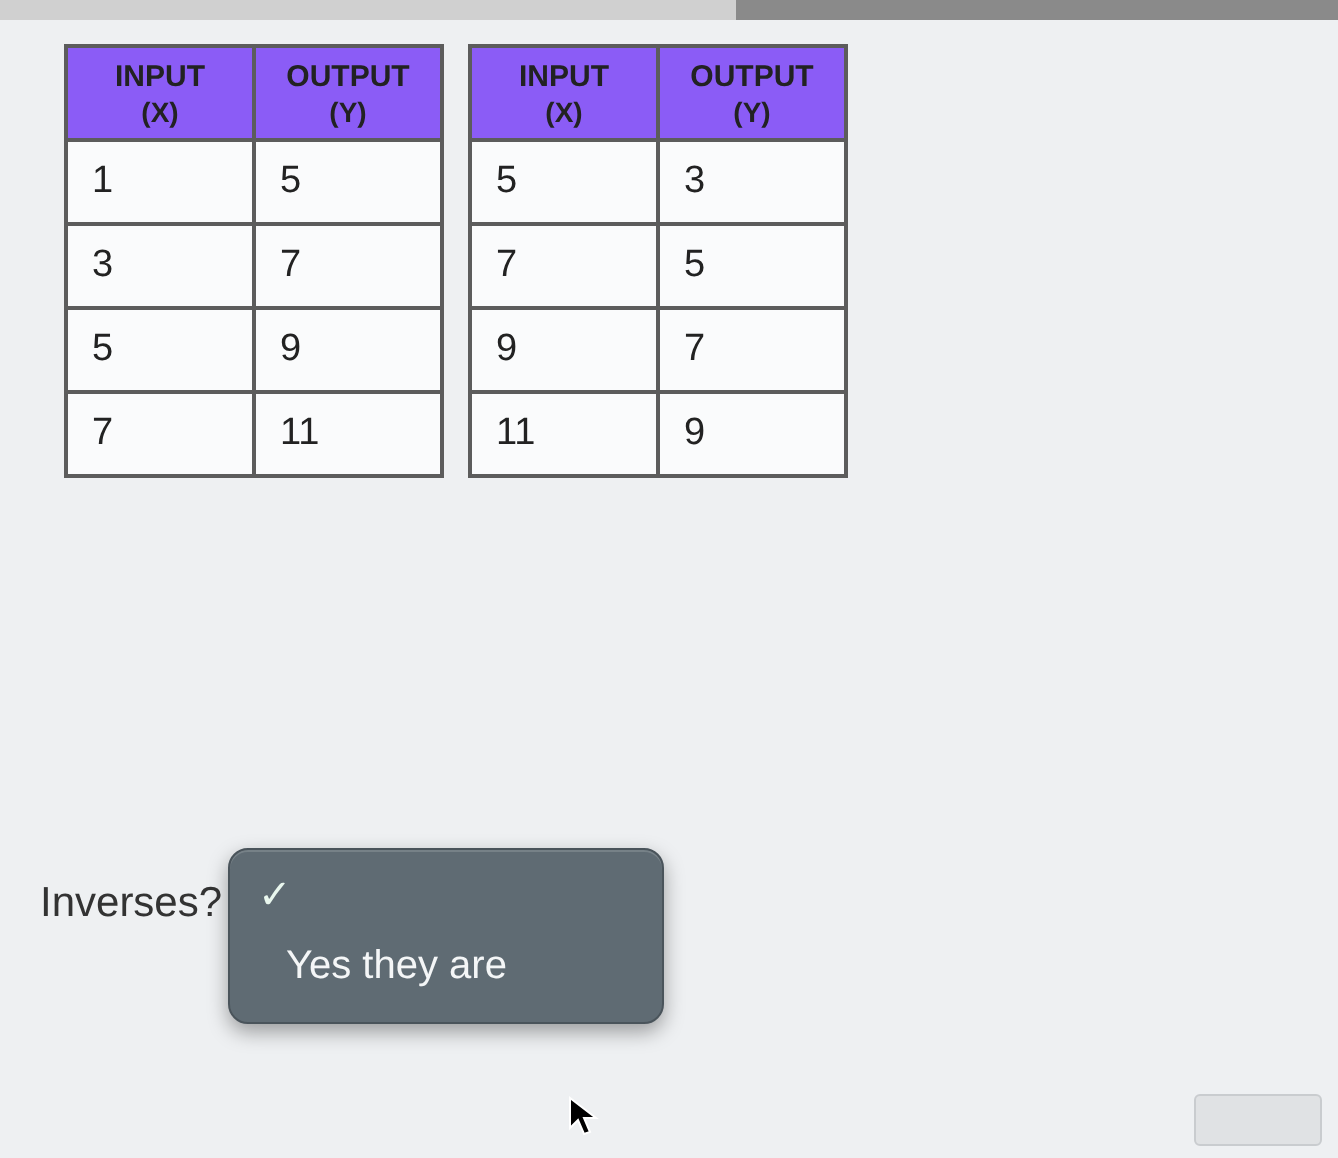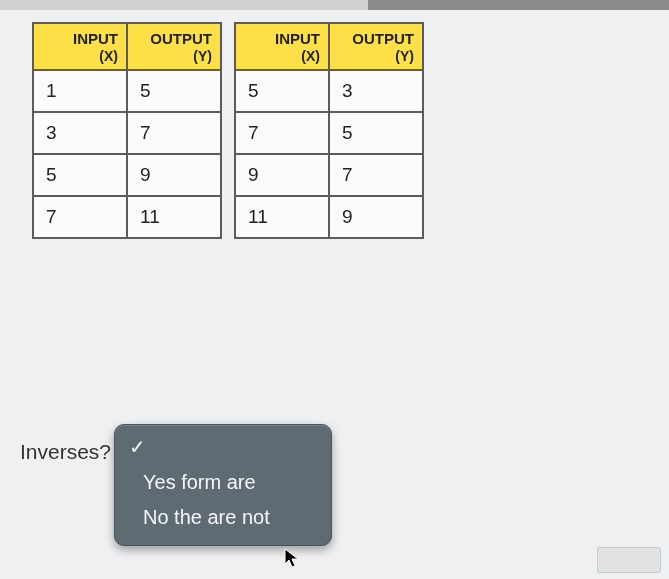--- a/index.html
+++ b/index.html
@@ -40,25 +40,25 @@
   }
   th, td {
     border: 2px solid #5c5c5c;
     text-align: left;
     font-size: 19px;
     color: #222;
   }
   th {
     font-weight: bold;
     font-size: 15px;
-    text-align: right;
+    text-align: center;
     padding: 6px 8px 4px 8px;
     width: 94px;
     line-height: 1.2;
-    background: #fde047;
+    background: #8b5cf6;
   }
   th .sub {
     display: block;
     font-size: 14px;
   }
   td {
     padding: 8px 10px 8px 12px;
     width: 94px;
     height: 42px;
   }
@@ -202,22 +202,21 @@
 </div>
 
 <div class="answer-row">
   <span class="answer-label">Inverses?</span>
 </div>
 
 <div class="dropdown">
   <div class="check-row">
     <span class="check">✓</span>
   </div>
-  <div class="option">Yes form are</div>
-  <div class="option">No the are not</div>
+  <div class="option">Yes they are</div>
 </div>
 
 <div class="cursor">
   <svg viewBox="0 0 16 22" width="16" height="22">
     <path d="M1 1 L1 16 L5 12 L8 19 L11 18 L8 11 L14 11 Z" fill="#000" stroke="#fff" stroke-width="1"></path>
   </svg>
 </div>
 
 <div class="bottom-stub"></div>
 

